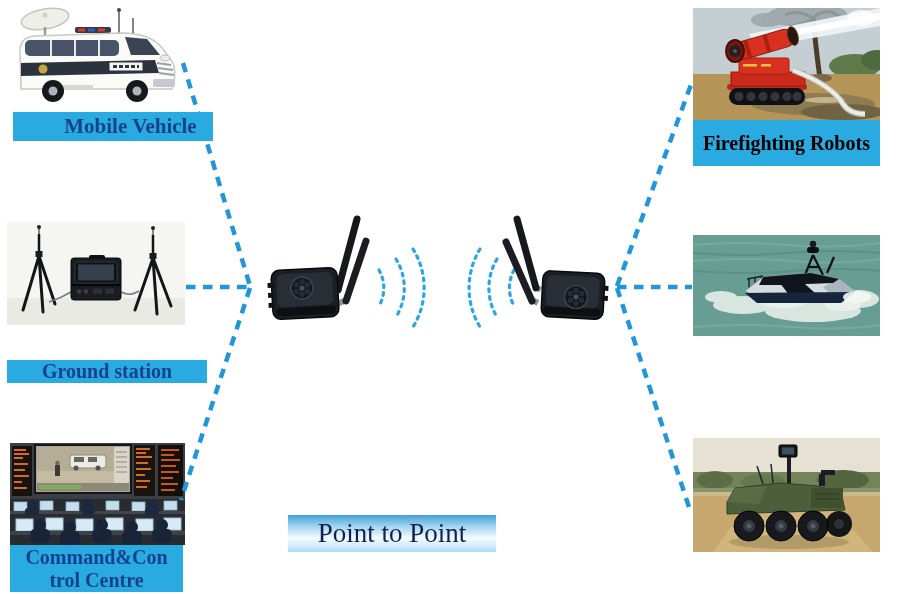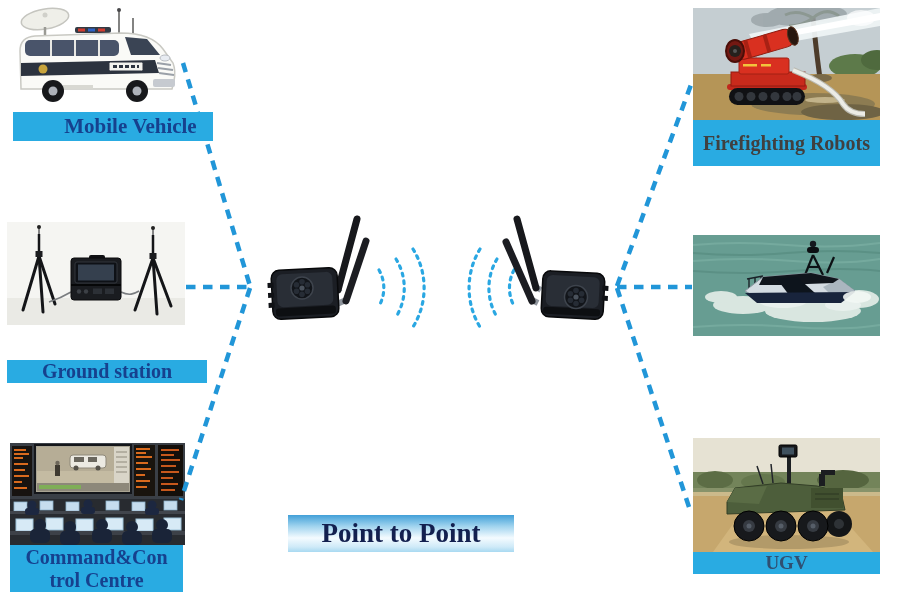--- a/index.html
+++ b/index.html
@@ -5,38 +5,38 @@
   html,body{margin:0;padding:0;background:#fff;}
   .canvas{position:relative;width:900px;height:594px;background:#ffffff;overflow:hidden;
           font-family:"Liberation Serif","DejaVu Serif",serif;}
   .photo{position:absolute;}
   .photo svg{display:block;width:100%;height:100%;}
   .overlay{position:absolute;left:0;top:0;width:900px;height:594px;pointer-events:none;}
   .tag{position:absolute;background:#29abe2;display:flex;align-items:center;justify-content:center;
        text-align:center;font-weight:bold;line-height:1.15;}
   .tag-dark{color:#16418e;}
   .tag-mid{color:#2f4f72;}
-  .tag-light{color:#404040;}
+  .tag-light{color:#000000;}
   .tag-van{left:13px;top:112px;width:165px;height:29px;font-size:21px;padding-left:35px;}
   .tag-ground{left:7px;top:325px;width:200px;height:23px;font-size:20px;margin-top:35px;}
   .tag-command{left:10px;top:545px;width:173px;height:47px;font-size:20px;line-height:23px;
                padding:0 14px;box-sizing:border-box;overflow-wrap:anywhere;}
   .tag-fire{left:693px;top:120px;width:187px;height:46px;font-size:20px;}
   .tag-usv{left:693px;top:336px;width:187px;height:23px;font-size:20px;}
   .tag-ugv{left:693px;top:552px;width:187px;height:22px;font-size:19px;}
   .fig-van{left:5px;top:3px;width:180px;height:108px;}
   .fig-ground{left:7px;top:222px;width:178px;height:103px;}
   .fig-command{left:10px;top:443px;width:175px;height:102px;}
   .fig-fire{left:693px;top:8px;width:187px;height:112px;}
   .fig-usv{left:693px;top:235px;width:187px;height:101px;}
   .fig-ugv{left:693px;top:438px;width:187px;height:114px;}
-  .banner{position:absolute;left:288px;top:515px;width:226px;height:37px;
+  .banner{position:absolute;left:288px;top:515px;width:208px;height:37px;
           background:linear-gradient(180deg,#42a0d8 0%,#9fd3ee 30%,#f4fbff 62%,#cfeaf8 86%,#a8d9f1 100%);
           display:flex;align-items:center;justify-content:center;
-          font-size:27px;font-weight:bold;color:#13204f;}
+          font-size:27px;font-weight:normal;color:#13204f;}
 </style>
 </head>
 <body>
 
 <div class="canvas">
 
   <div class="photo fig-van">
     <svg viewBox="0 0 180 108">
       <rect width="180" height="108" fill="#ffffff"></rect>
       <g>
@@ -434,21 +434,18 @@
   </div>
   <div class="tag tag-dark tag-ground">
     <span>Ground station</span>
   </div>
   <div class="tag tag-dark tag-command">
     <span>Command&amp;Control Centre</span>
   </div>
   <div class="tag tag-light tag-fire">
     <span>Firefighting Robots</span>
   </div>
-  <div class="tag tag-mid tag-ugv">
-    <span>UGV</span>
-  </div>
 
   <div class="banner">
     <span>Point to Point</span>
   </div>
 
 </div>
 
 </body></html>

